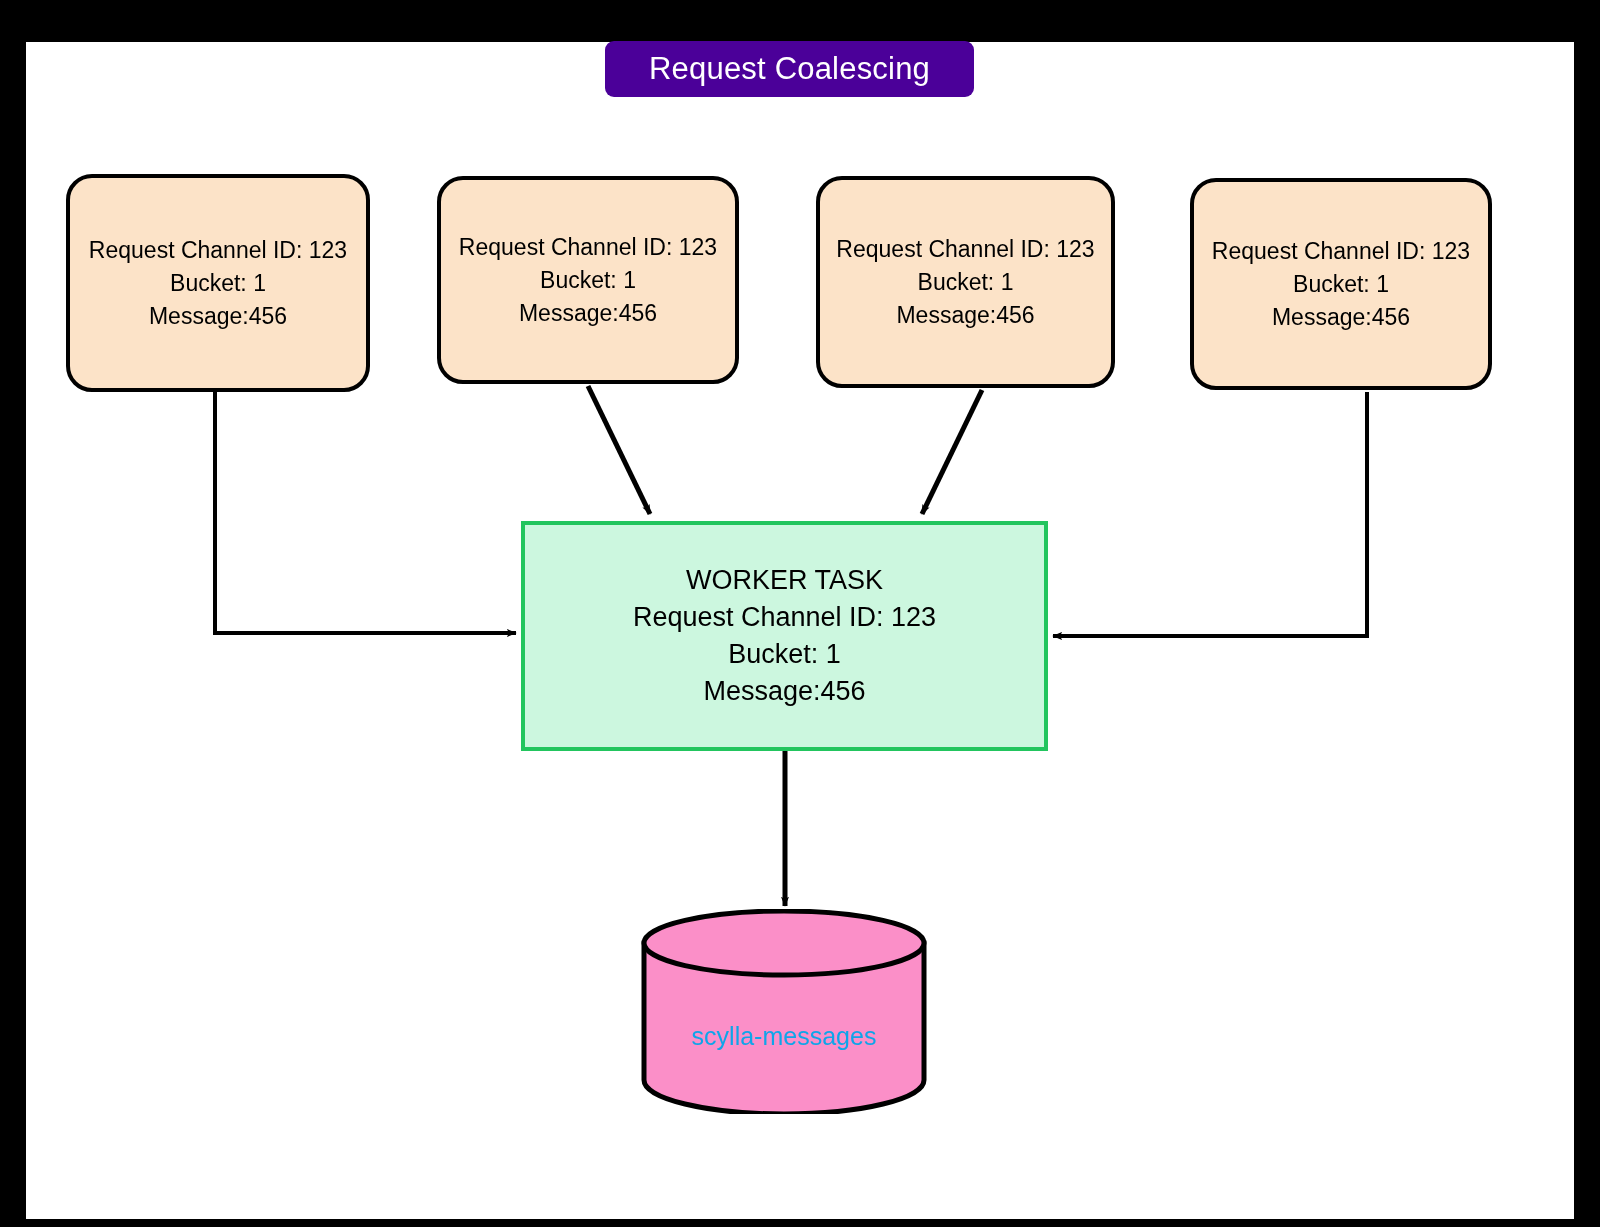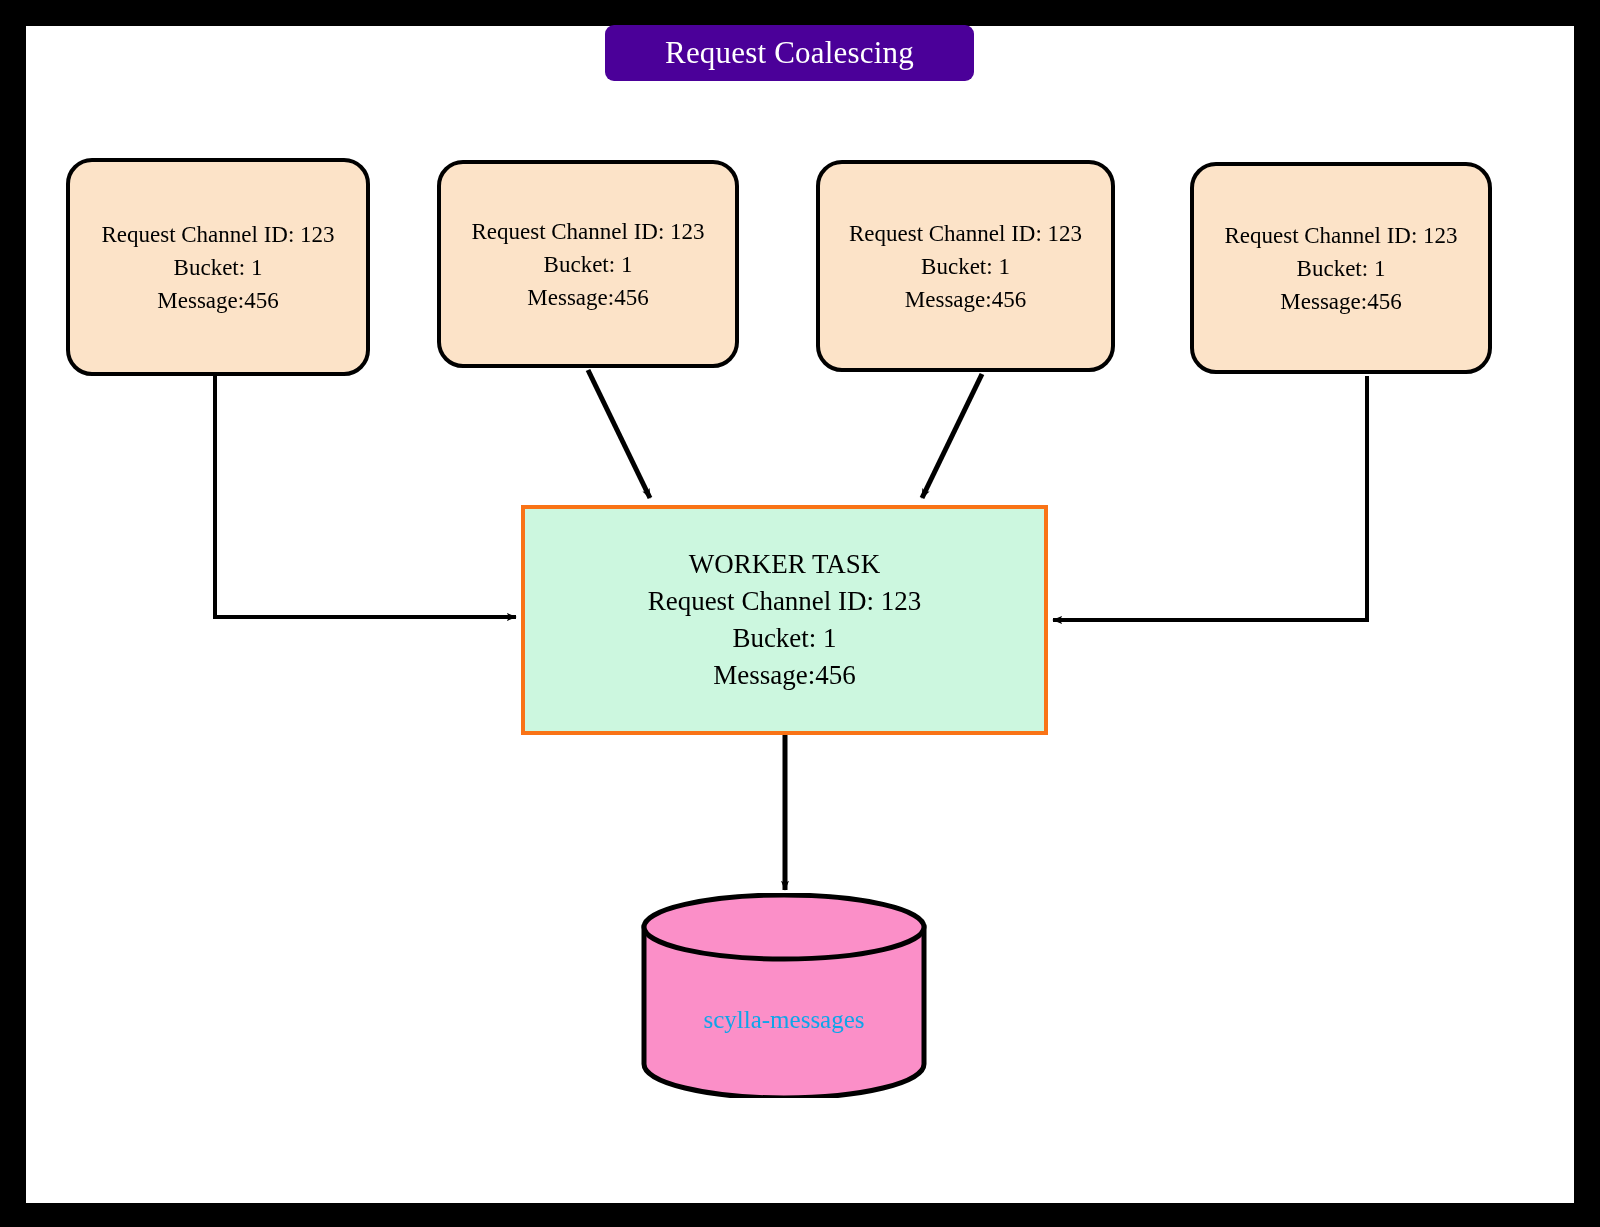--- a/index.html
+++ b/index.html
@@ -11,25 +11,24 @@
   body {
     width: 1600px;
     height: 1227px;
     overflow: hidden;
     font-family: "Liberation Sans", sans-serif;
   }
 
   #canvas {
     position: absolute;
     left: 0;
-    top: 0;
+    top: 16px;
     width: 1600px;
     height: 1100px;
     background: #000000;
-    font-family: Liberation Serif, serif;
   }
 
   
   #page {
     position: absolute;
     left: 26px;
     top: 26px;
     width: 1548px;
     height: 1177px;
     background: #ffffff;
@@ -79,21 +78,21 @@
 
   
   #worker-box {
     position: absolute;
     box-sizing: border-box;
     left: 521px;
     top: 505px;
     width: 527px;
     height: 230px;
     background: #CCF7DF;
-    border: 4px solid #f97316;
+    border: 4px solid #22c55e;
     border-radius: 0;
     display: flex;
     flex-direction: column;
     align-items: center;
     justify-content: center;
     font-size: 27px;
     line-height: 37px;
     color: #000000;
     text-align: center;
   }

